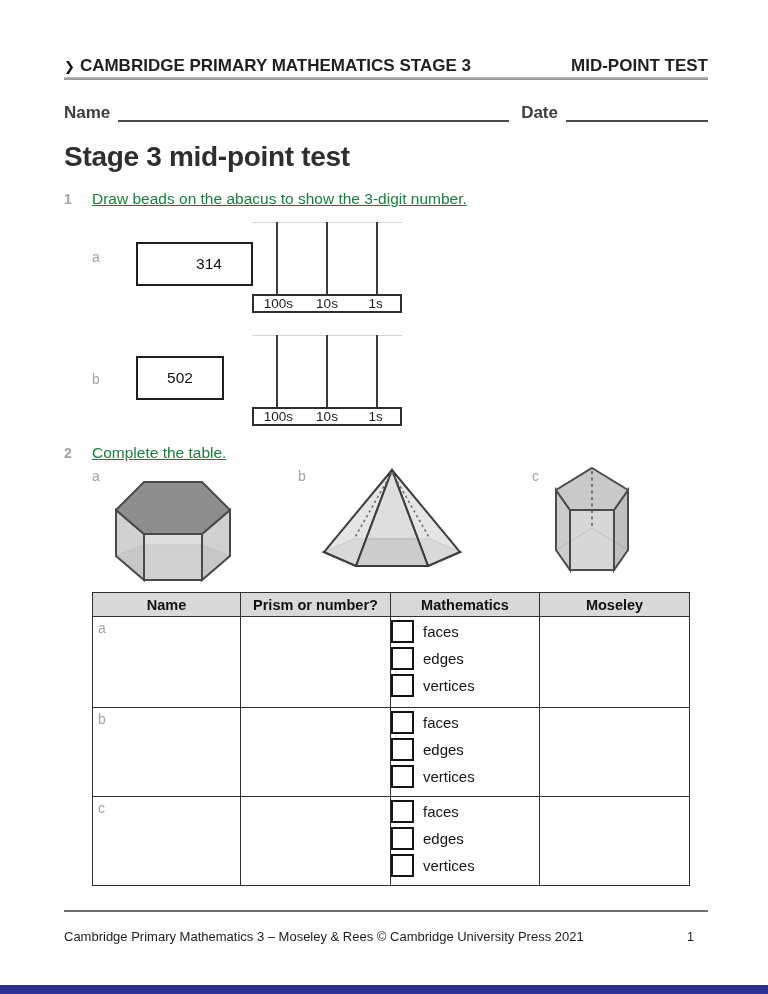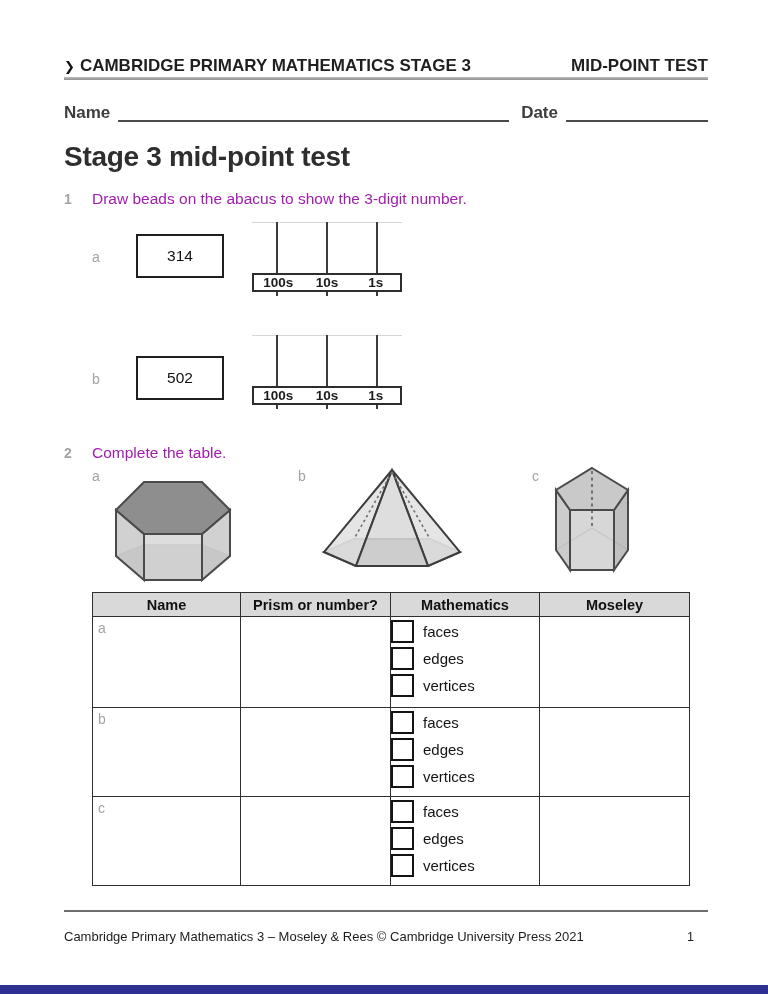--- a/index.html
+++ b/index.html
@@ -15,26 +15,26 @@
   
   .namedate{position:absolute;left:64px;top:102px;width:644px;display:flex;align-items:flex-end;}
   .nd-label{font-size:17px;font-weight:bold;color:#3d3d3d;line-height:1.2;}
   .nd-line{border-bottom:2px solid #4a4a4a;height:18px;}
   .name-line{flex:1;margin:0 12px 1px 8px;}
   .date-line{width:142px;margin:0 0 1px 8px;}
   
   .title{position:absolute;left:64px;top:141px;font-size:28px;font-weight:600;color:#2e2e2e;letter-spacing:-0.3px;}
   
   .qnum{position:absolute;font-size:14px;color:#a3a3a3;font-weight:bold;}
-  .qtext{position:absolute;font-size:15.5px;color:#a21caf;}
+  .qtext{position:absolute;font-size:15.5px;color:#15803d;text-decoration:underline;}
   .part-label{position:absolute;font-size:14px;color:#a3a3a3;}
   .numbox{position:absolute;width:84px;height:40px;border:2px solid #1f1f1f;background:#fff;
           display:flex;align-items:center;justify-content:center;font-size:15.5px;color:#111;}
   
-  .abacus{position:absolute;width:150px;height:70px;font-weight:bold;}
+  .abacus{position:absolute;width:150px;height:91px;}
   .ab-topline{position:absolute;left:0;top:0;width:150px;height:1px;background:#d6d6d6;}
   .ab-rod{position:absolute;top:0;width:2px;height:74px;background:#3b3b3b;}
   .ab-base{position:absolute;left:0;bottom:0;width:146px;height:15px;border:2px solid #2d2d2d;
            display:flex;background:#fff;}
   .ab-col{flex:1;text-align:center;font-size:13.5px;color:#1c1c1c;line-height:15px;}
   
   .figure{position:absolute;}
   
   .q2table{position:absolute;left:92px;top:592px;border-collapse:collapse;table-layout:fixed;width:597px;}
   .q2table th,.q2table td{border:1px solid #2f2f2f;padding:0;vertical-align:top;}
@@ -71,21 +71,21 @@
     <span class="nd-label">Date</span>
     <span class="nd-line date-line"></span>
   </div>
 
   <div class="title">Stage 3 mid-point test</div>
 
   <span class="qnum" style="left:64px;top:191px;">1</span>
   <span class="qtext" style="left:92px;top:190px;">Draw beads on the abacus to show the 3-digit number.</span>
 
   <span class="part-label" style="left:92px;top:249px;">a</span>
-  <div class="numbox" style="left:136px;top:234px;">
+  <div class="numbox" style="left:136px;top:242px;padding-left:29px;">
     <span>314</span>
   </div>
   <div class="abacus" style="left:252px;top:222px;">
     <div class="ab-topline"></div>
     <div class="ab-rod" style="left:24px;"></div>
     <div class="ab-rod" style="left:74px;"></div>
     <div class="ab-rod" style="left:124px;"></div>
     <div class="ab-base">
       <span class="ab-col">100s</span>
       <span class="ab-col">10s</span>

